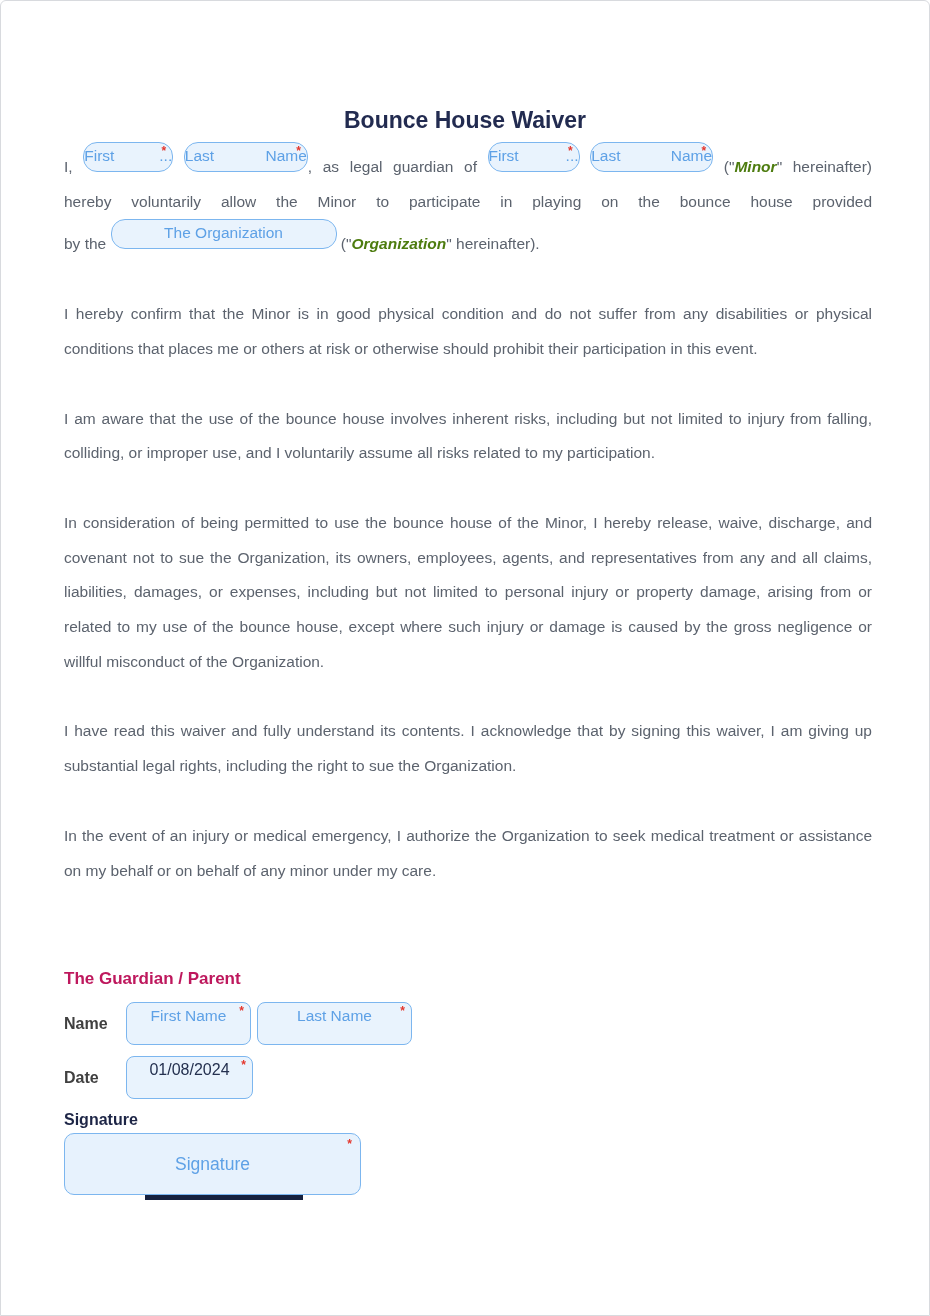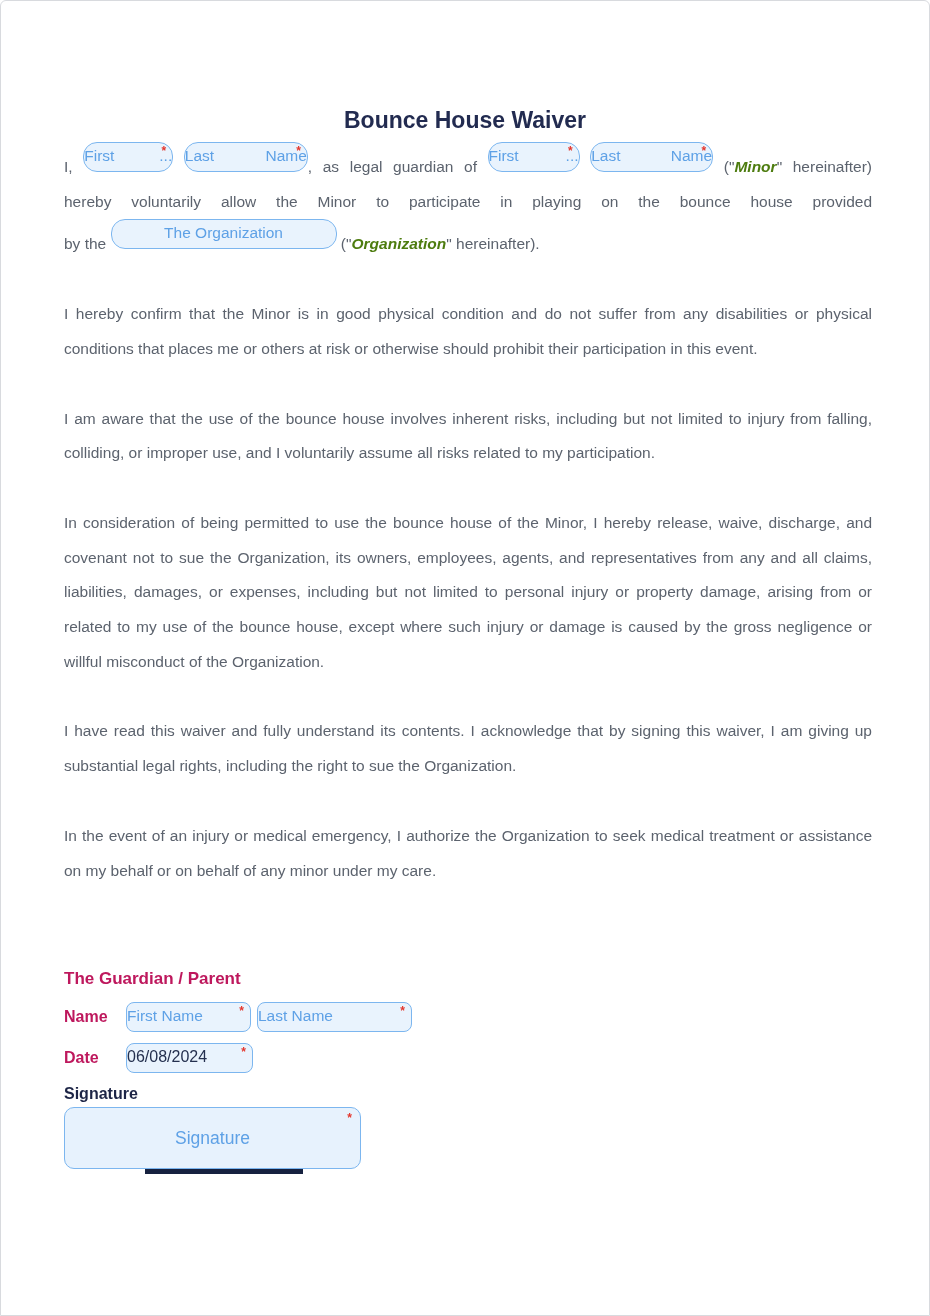--- a/index.html
+++ b/index.html
@@ -23,24 +23,24 @@
   }
   .w-gf{width:90px} .w-gl{width:124px} .w-mf{width:92px} .w-ml{width:123px} .w-org{width:226px}
   .req {
     position:absolute; top:2px; right:6px; color:#e4362c;
     font-size:12px; line-height:12px; font-weight:700;
   }
   .term { color:#4d7c0f; }
   .para p { margin:35px 0; text-align:justify; }
   .sig-heading { font-size:17px; font-weight:700; color:#be185d; margin:80px 0 13px 0; line-height:21px; }
   .form-row { display:flex; align-items:center; margin-bottom:11px; }
-  .form-label { width:62px; font-weight:700; font-size:16px; color:#be185d; line-height:20px; }
+  .form-label { width:62px; font-weight:700; font-size:16px; color:#404040; line-height:20px; }
   .ffield {
-    position:relative; box-sizing:border-box; height:30px; line-height:26px;
-    text-align:left; border:1.5px solid #7cb6ef; border-radius:8px;
+    position:relative; box-sizing:border-box; height:43px; line-height:26px;
+    text-align:center; border:1.5px solid #7cb6ef; border-radius:8px;
     background:#e9f3fd; color:#5ea1e6; font-size:15.5px; margin-right:6px; cursor:pointer;
   }
   .w-fn{width:125px} .w-ln{width:155px} .w-date{width:127px}
   .date-field { color:#24304f; font-size:16px; }
   .sig-label { font-weight:700; font-size:16px; color:#1d2546; margin:1px 0 3px 0; line-height:20px; }
   .sig-box {
     position:relative; width:297px; height:62px; box-sizing:border-box;
     border:1.5px solid #7cb6ef; border-radius:10px; background:#e7f2fd;
     display:flex; align-items:center; justify-content:center;
     color:#5ea1e6; font-size:17.5px; cursor:pointer;
@@ -82,21 +82,21 @@
     <div class="sig-heading">The Guardian / Parent</div>
 
     <div class="form-row">
       <span class="form-label">Name</span>
       <span class="ffield w-fn"><span>First Name</span><span class="req">*</span></span>
       <span class="ffield w-ln"><span>Last Name</span><span class="req">*</span></span>
     </div>
 
     <div class="form-row">
       <span class="form-label">Date</span>
-      <span class="ffield w-date date-field"><span>06/08/2024</span><span class="req">*</span></span>
+      <span class="ffield w-date date-field"><span>01/08/2024</span><span class="req">*</span></span>
     </div>
 
     <div class="sig-label">Signature</div>
     <div class="sig-box">
       <span>Signature</span>
       <span class="req">*</span>
     </div>
     <div class="sig-bar"></div>
 
   </div>

